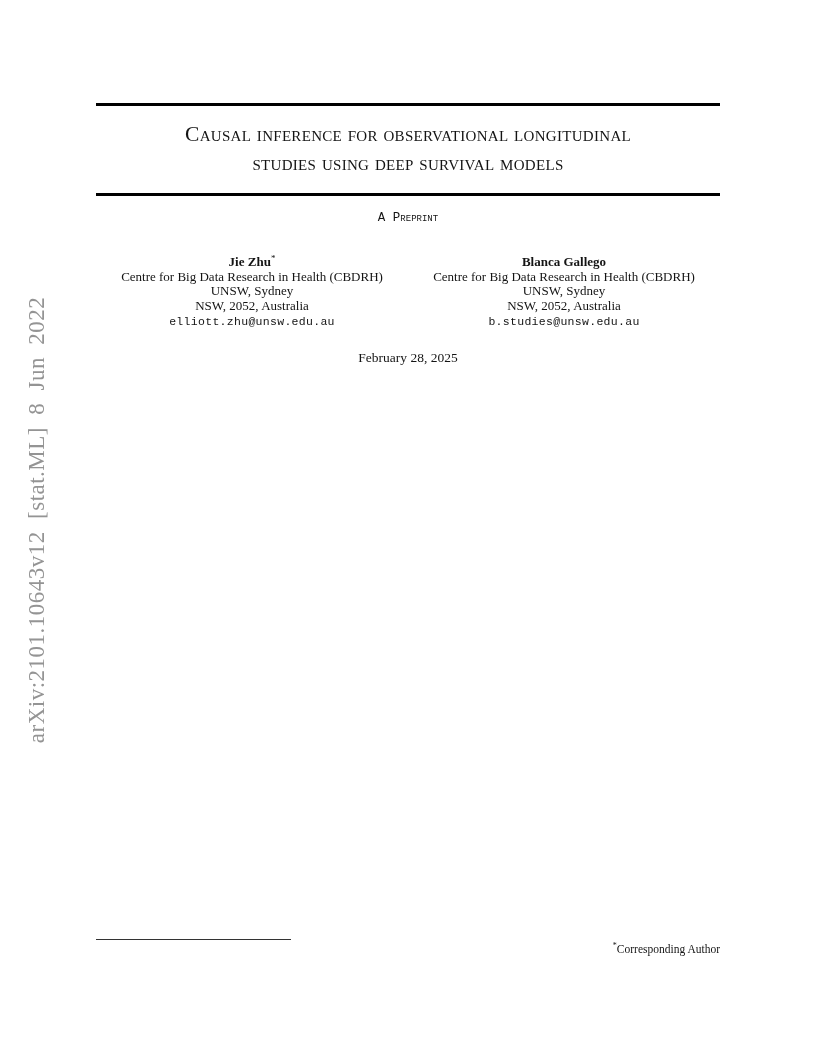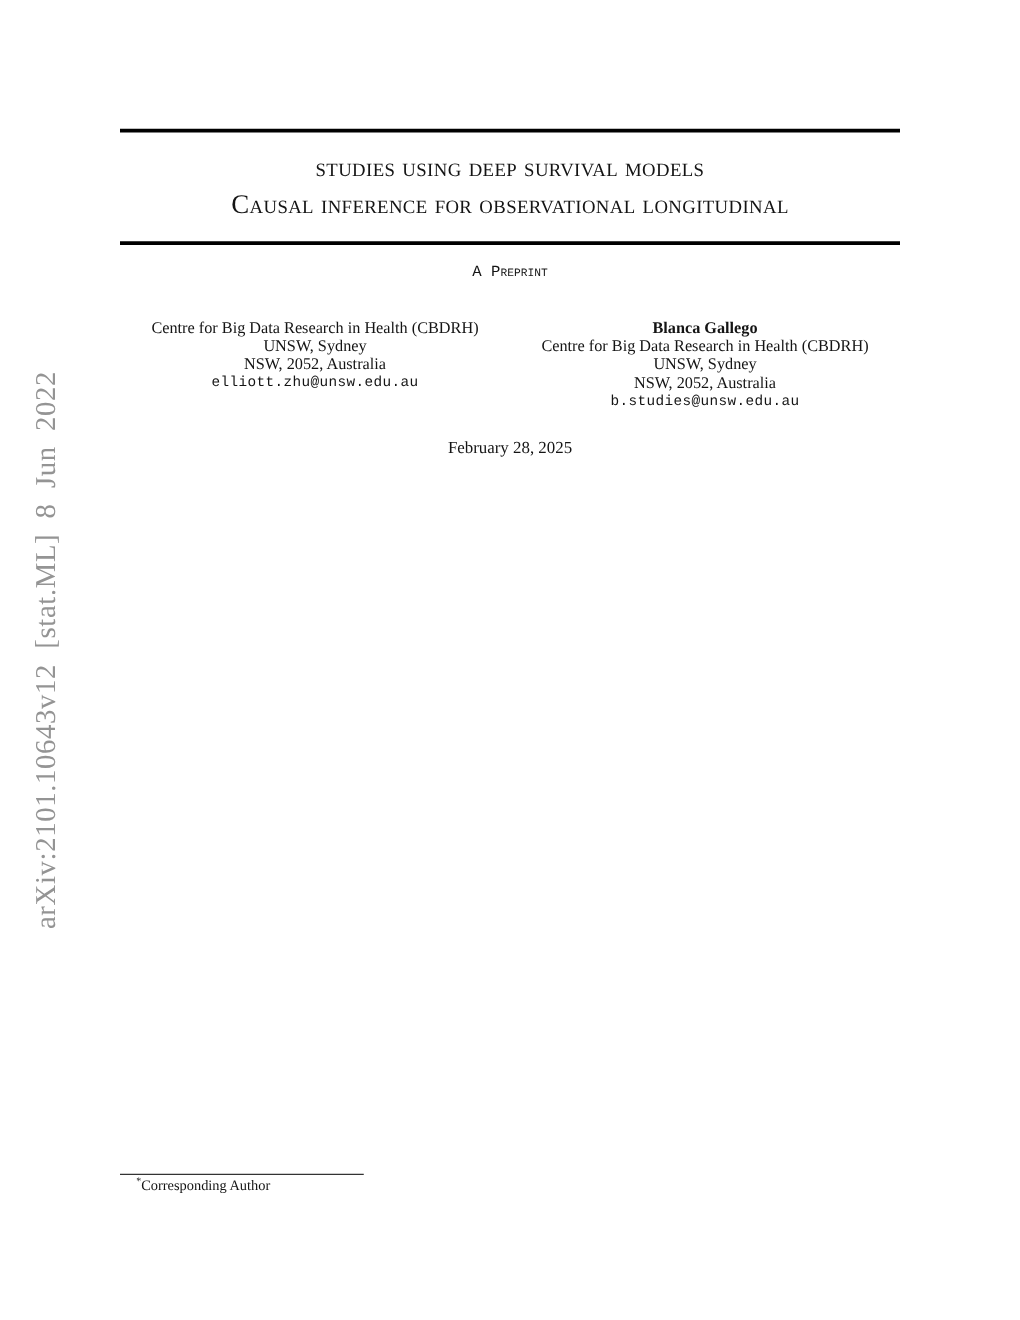--- a/index.html
+++ b/index.html
@@ -91,20 +91,21 @@
     text-align: center;
     font-size: 13.5px;
     margin-top: 20px;
   }
 
   .footnote {
     position: absolute;
     left: 96px;
     top: 939px;
     width: 624px;
+    text-align: right;
   }
   .footnote-rule {
     width: 195px;
     height: 1px;
     background: #333333;
   }
   .footnote-text {
     font-size: 11.5px;
     margin-top: 3px;
     padding-left: 13px;
@@ -118,31 +119,34 @@
 </head>
 <body>
 
 <div class="watermark">arXiv:2101.10643v12 [stat.ML] 8 Jun 2022</div>
 
 <div class="content">
 
   <div class="rule-thick rule-top"></div>
 
   <h1 class="title">
+    <span class="tline">Causal inference for observational longitudinal</span>
     <span class="tline">studies using deep survival models</span>
-    <span class="tline">Causal inference for observational longitudinal</span>
   </h1>
 
   <div class="rule-thick"></div>
 
   <div class="preprint">A Preprint</div>
 
   <div class="authors">
 
     <div class="author">
+      <div class="author-name">
+        <span>Jie Zhu</span><sup>*</sup>
+      </div>
       <div>Centre for Big Data Research in Health (CBDRH)</div>
       <div>UNSW, Sydney</div>
       <div>NSW, 2052, Australia</div>
       <div class="email">elliott.zhu@unsw.edu.au</div>
     </div>
 
     <div class="author">
       <div class="author-name">
         <span>Blanca Gallego</span><sup></sup>
       </div>

